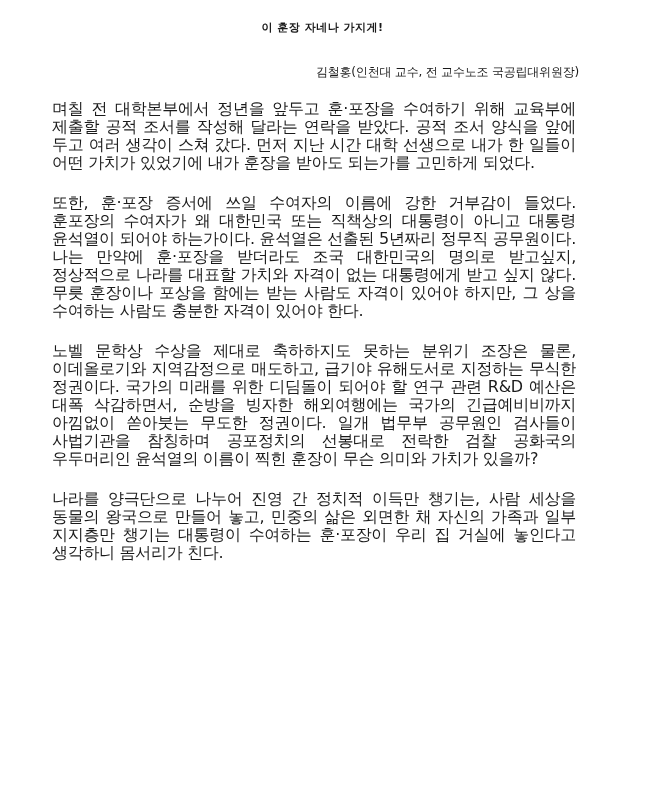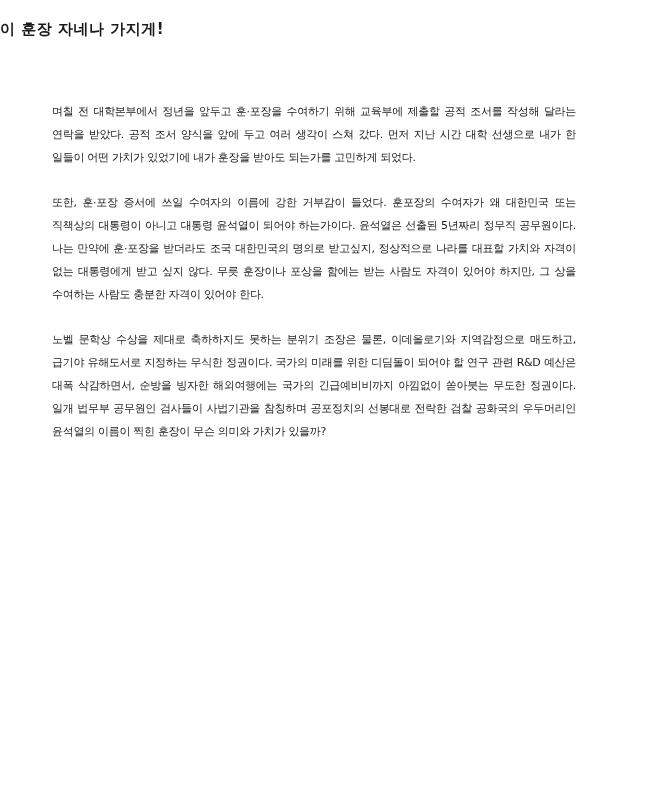--- a/index.html
+++ b/index.html
@@ -4,39 +4,41 @@
 <style>
   html, body { margin: 0; padding: 0; background: #ffffff; }
   body {
     width: 645px; height: 798px; overflow: hidden;
     font-family: "DejaVu Sans", "Liberation Sans", sans-serif;
     color: #1a1a1a;
   }
   .page { position: relative; width: 645px; height: 798px; }
   .title {
     position: absolute; top: 20px; left: 0; width: 645px;
-    text-align: left; font-size: 15px; font-weight: bold; letter-spacing: 0.5px;
+    text-align: center; font-size: 11px; font-weight: bold; letter-spacing: 0.5px;
   }
   .byline {
     position: absolute; top: 64px; right: 66px;
     font-size: 12px; letter-spacing: -0.2px;
   }
   .body {
     position: absolute; top: 100px; left: 52px; width: 528px;
   }
   .para {
     margin: 0 4px 22px 0;
-    font-size: 11px; line-height: 23px;
+    font-size: 16px; line-height: 18px;
     text-align: justify; text-justify: inter-character;
     word-break: keep-all; letter-spacing: -0.3px;
   }
 </style>
 </head>
 <body>
 
 <div class="page">
   <div class="title">이 훈장 자네나 가지게!</div>
+  <div class="byline">김철홍(인천대 교수, 전 교수노조 국공립대위원장)</div>
   <div class="body">
     <p class="para">며칠 전 대학본부에서 정년을 앞두고 훈·포장을 수여하기 위해 교육부에 제출할 공적 조서를 작성해 달라는 연락을 받았다. 공적 조서 양식을 앞에 두고 여러 생각이 스쳐 갔다. 먼저 지난 시간 대학 선생으로 내가 한 일들이 어떤 가치가 있었기에 내가 훈장을 받아도 되는가를 고민하게 되었다.</p>
     <p class="para">또한, 훈·포장 증서에 쓰일 수여자의 이름에 강한 거부감이 들었다. 훈포장의 수여자가 왜 대한민국 또는 직책상의 대통령이 아니고 대통령 윤석열이 되어야 하는가이다. 윤석열은 선출된 5년짜리 정무직 공무원이다. 나는 만약에 훈·포장을 받더라도 조국 대한민국의 명의로 받고싶지, 정상적으로 나라를 대표할 가치와 자격이 없는 대통령에게 받고 싶지 않다. 무릇 훈장이나 포상을 함에는 받는 사람도 자격이 있어야 하지만, 그 상을 수여하는 사람도 충분한 자격이 있어야 한다.</p>
     <p class="para">노벨 문학상 수상을 제대로 축하하지도 못하는 분위기 조장은 물론, 이데올로기와 지역감정으로 매도하고, 급기야 유해도서로 지정하는 무식한 정권이다. 국가의 미래를 위한 디딤돌이 되어야 할 연구 관련 R&amp;D 예산은 대폭 삭감하면서, 순방을 빙자한 해외여행에는 국가의 긴급예비비까지 아낌없이 쏟아붓는 무도한 정권이다. 일개 법무부 공무원인 검사들이 사법기관을 참칭하며 공포정치의 선봉대로 전락한 검찰 공화국의 우두머리인 윤석열의 이름이 찍힌 훈장이 무슨 의미와 가치가 있을까?</p>
+    <p class="para">나라를 양극단으로 나누어 진영 간 정치적 이득만 챙기는, 사람 세상을 동물의 왕국으로 만들어 놓고, 민중의 삶은 외면한 채 자신의 가족과 일부 지지층만 챙기는 대통령이 수여하는 훈·포장이 우리 집 거실에 놓인다고 생각하니 몸서리가 친다.</p>
   </div>
 </div>
 
 </body></html>

